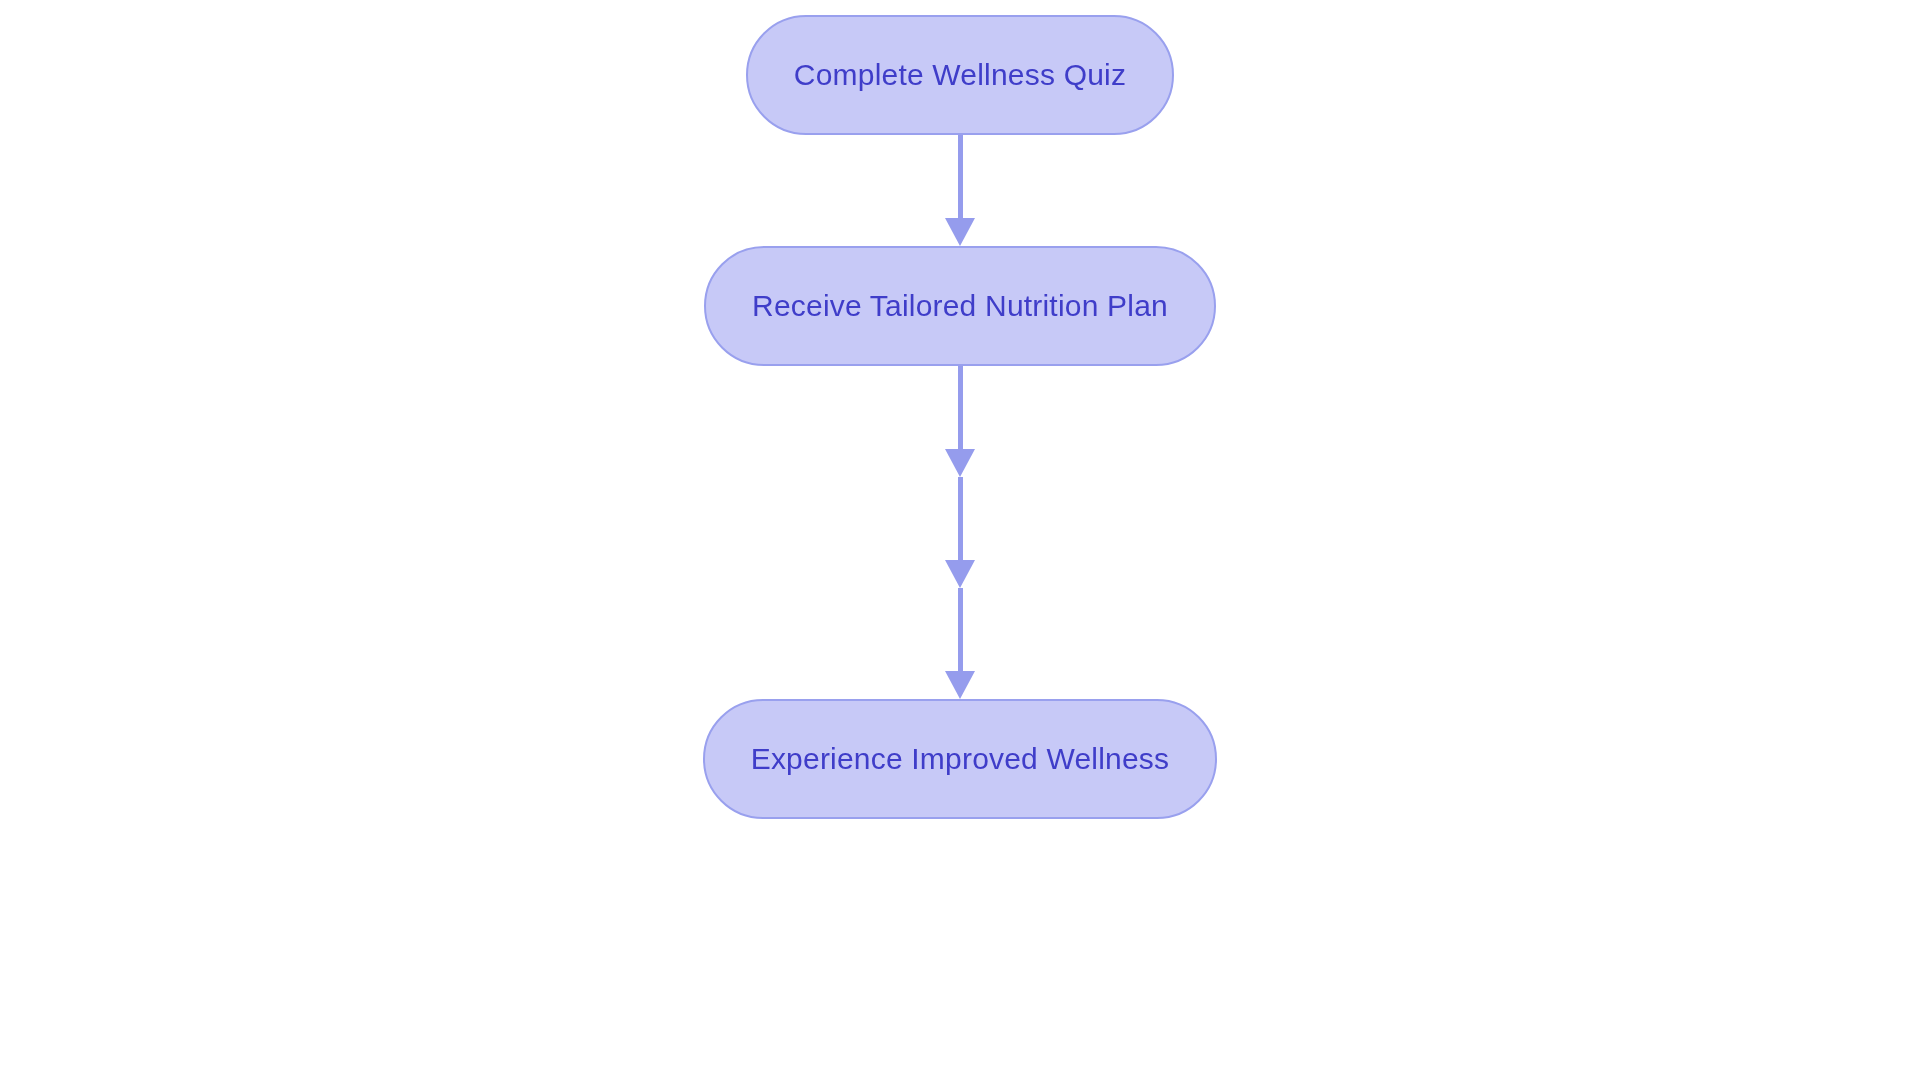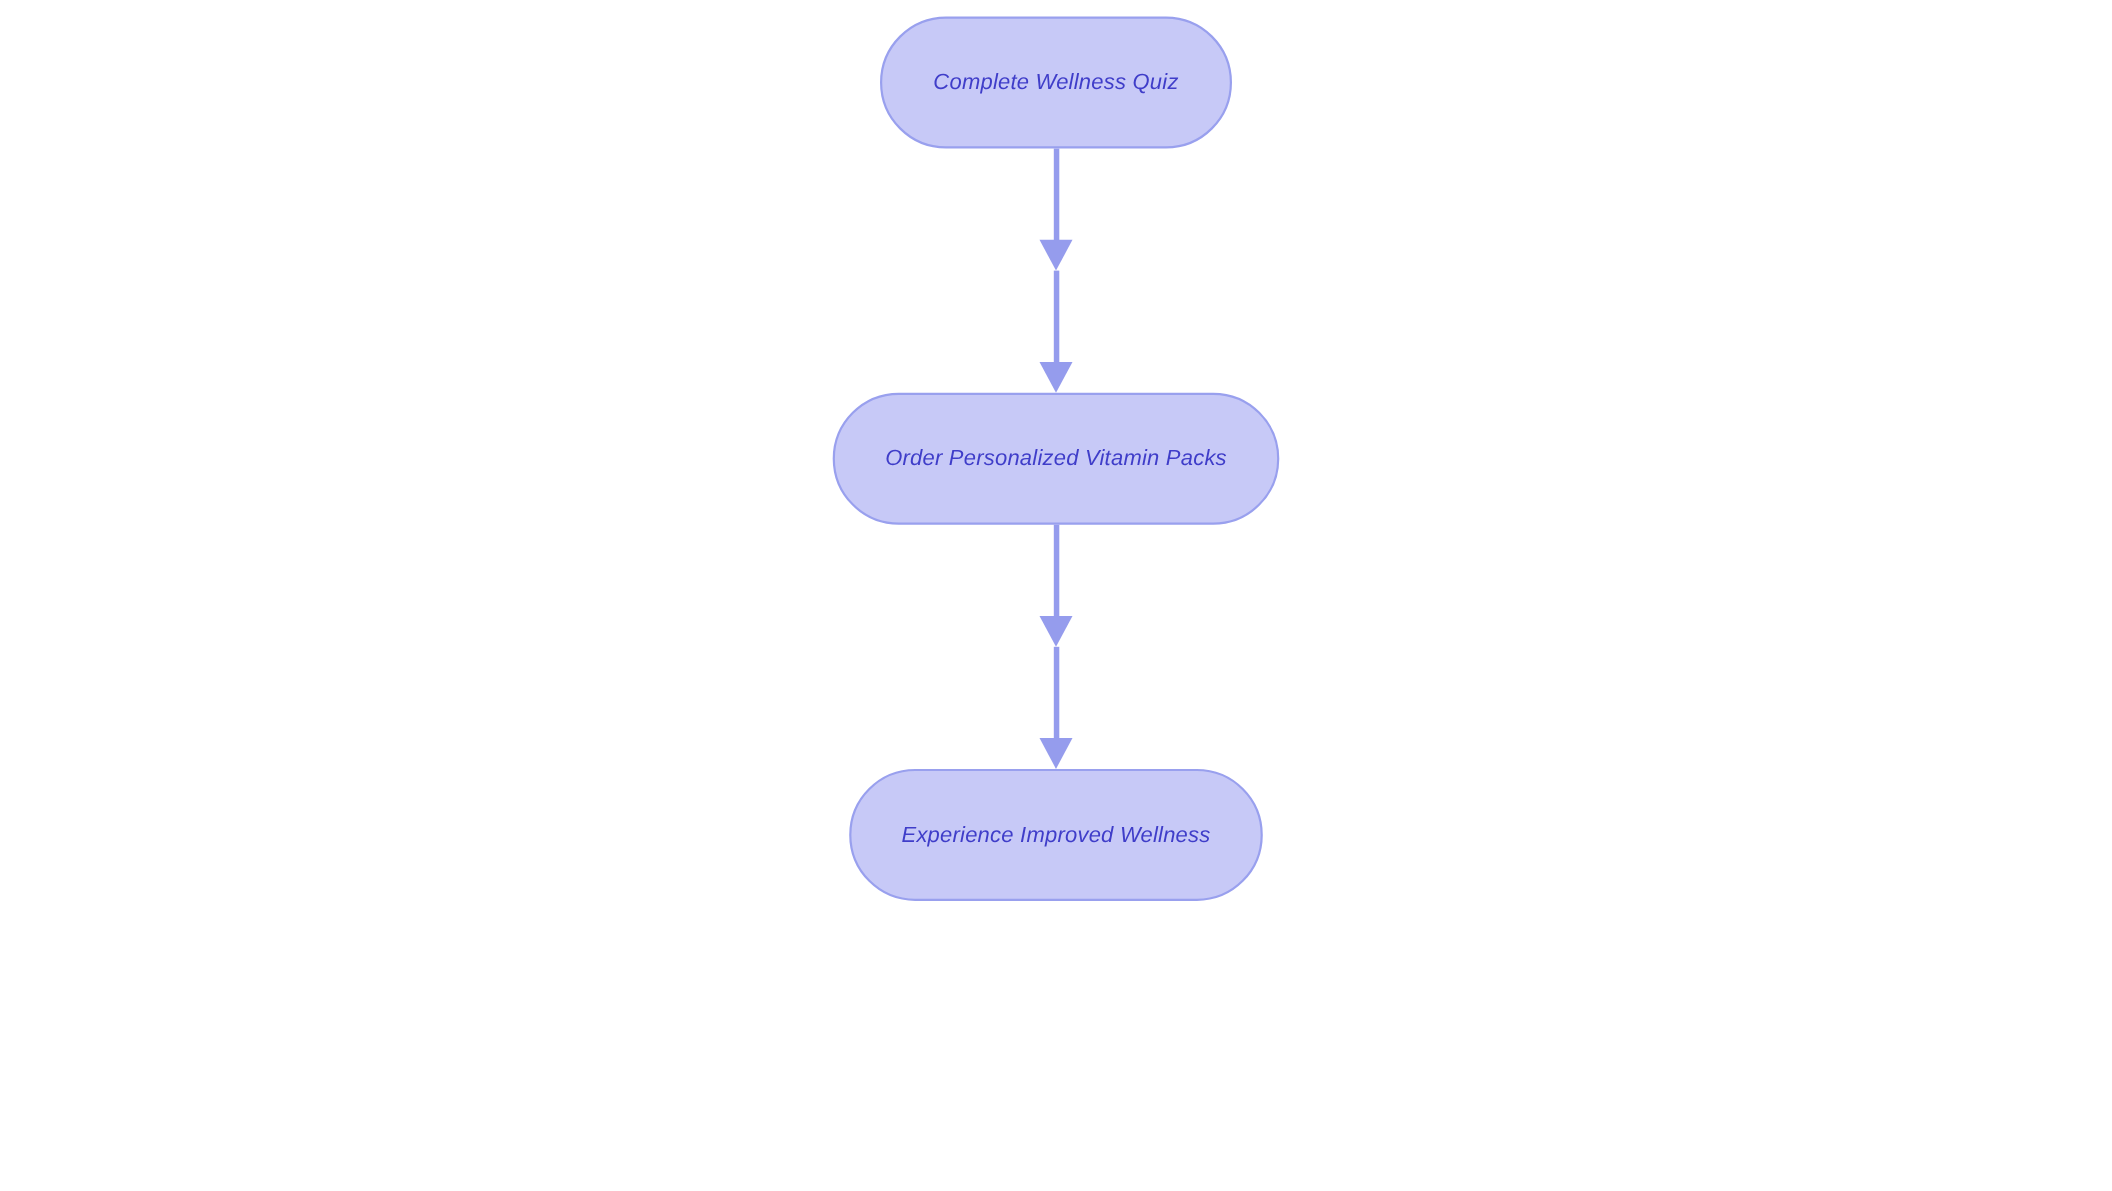--- a/index.html
+++ b/index.html
@@ -30,25 +30,24 @@
     min-height: 120px;
     display: inline-flex;
     align-items: center;
     justify-content: center;
     padding: 0 46px;
     background: var(--node-fill, #c7c9f7);
     border: 2px solid var(--node-border, #99a0ee);
     border-radius: 60px;
   }
   .flow-node .node-label {
-    font-size: 20px;
+    font-size: 30px;
     color: var(--text, #3f3dc9);
     white-space: nowrap;
     letter-spacing: 0.2px;
-    font-style: italic;
   }
   .flow-arrow {
     height: 111px;
     display: flex;
     flex-direction: column;
     align-items: center;
   }
   .arrow-shaft {
     width: 5px;
     flex: 1 1 auto;
@@ -70,29 +69,29 @@
 
   <div class="flow-node">
     <span class="node-label">Complete Wellness Quiz</span>
   </div>
 
   <div class="flow-arrow">
     <div class="arrow-shaft"></div>
     <div class="arrow-head"></div>
   </div>
 
+  <div class="flow-node">
+    <span class="node-label">Receive Tailored Nutrition Plan</span>
+  </div>
 
   <div class="flow-arrow">
     <div class="arrow-shaft"></div>
     <div class="arrow-head"></div>
   </div>
 
-  <div class="flow-node">
-    <span class="node-label">Order Personalized Vitamin Packs</span>
-  </div>
 
   <div class="flow-arrow">
     <div class="arrow-shaft"></div>
     <div class="arrow-head"></div>
   </div>
 
 
   <div class="flow-arrow">
     <div class="arrow-shaft"></div>
     <div class="arrow-head"></div>

